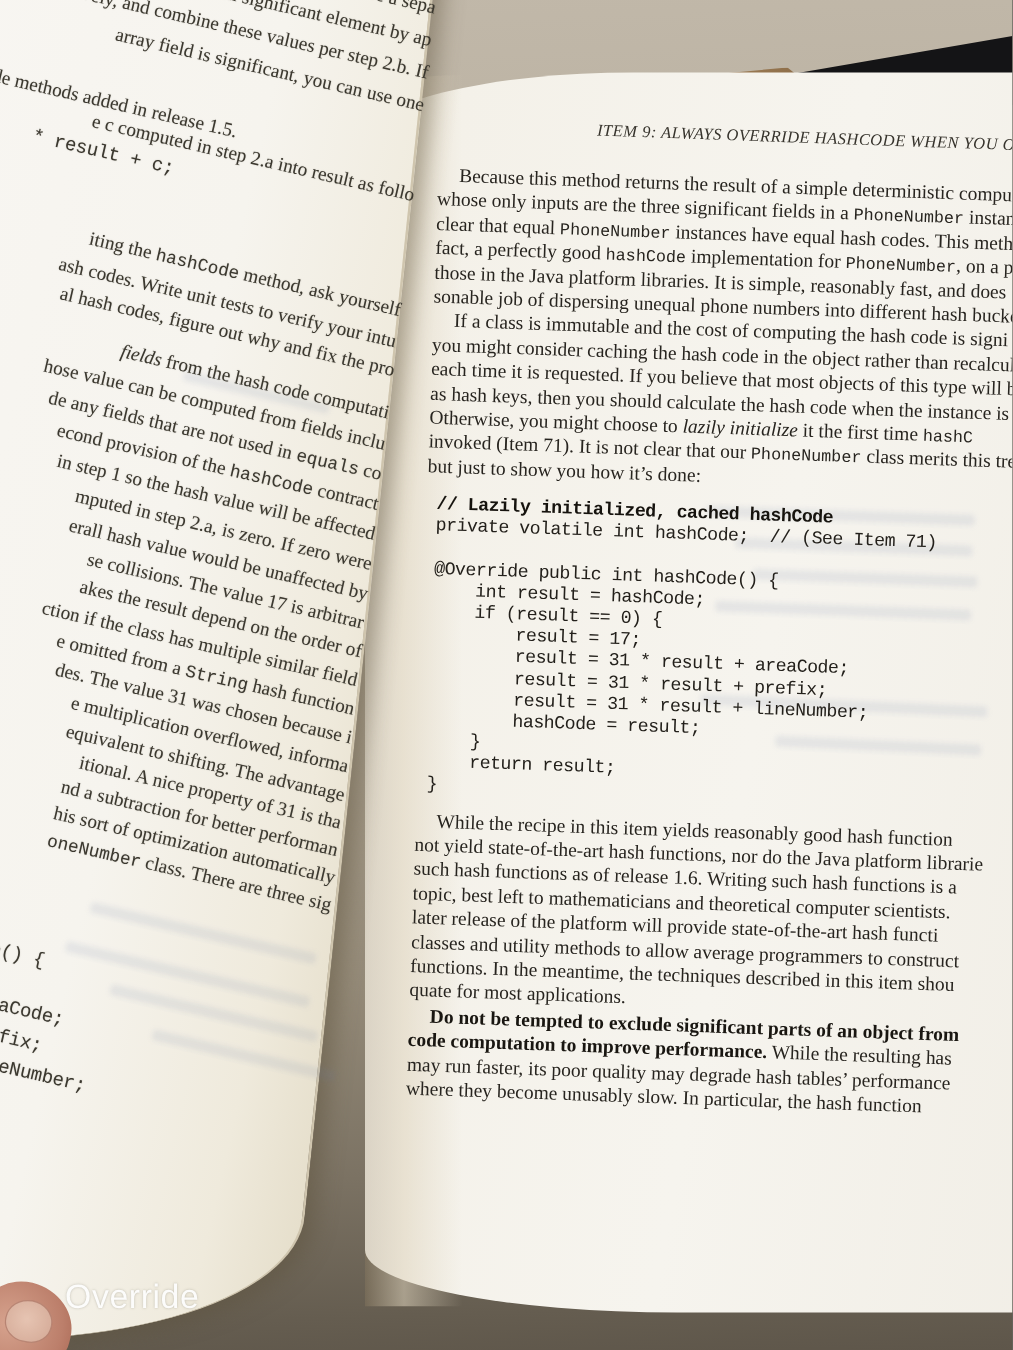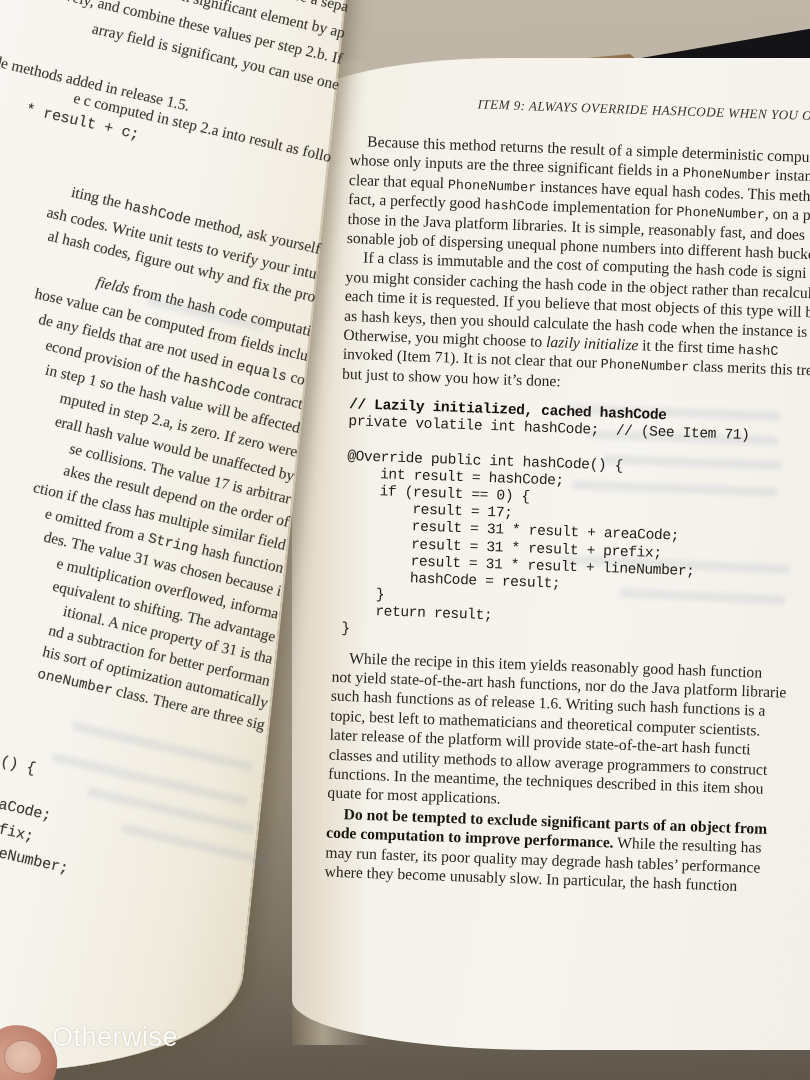--- a/index.html
+++ b/index.html
@@ -173,15 +173,15 @@
       <div class="lp-ln ra" style="right: 542px; top: 694px;"><span class="sr">his sort of optimization automatically</span></div>
       <div class="lp-ln ra" style="right: 545px; top: 716px;"><span class="sm">oneNumber</span><span class="sr"> class. There are three sig</span></div>
       <div class="lp-ln la codeline" style="left: -8px; top: 750px;"><span class="sm">e() {</span></div>
       <div class="lp-ln la codeline" style="left: -10px; top: 793px;"><span class="sm">eaCode;</span></div>
       <div class="lp-ln la codeline" style="left: -10px; top: 818px;"><span class="sm">efix;</span></div>
       <div class="lp-ln la codeline" style="left: -10px; top: 842px;"><span class="sm">neNumber;</span></div>
     </div>
 
   <div class="finger"></div>
   <div class="fingernail"></div>
-  <div class="watermark">Otherwise</div>
+  <div class="watermark">Override</div>
 
 </div>
 
 </body></html>

